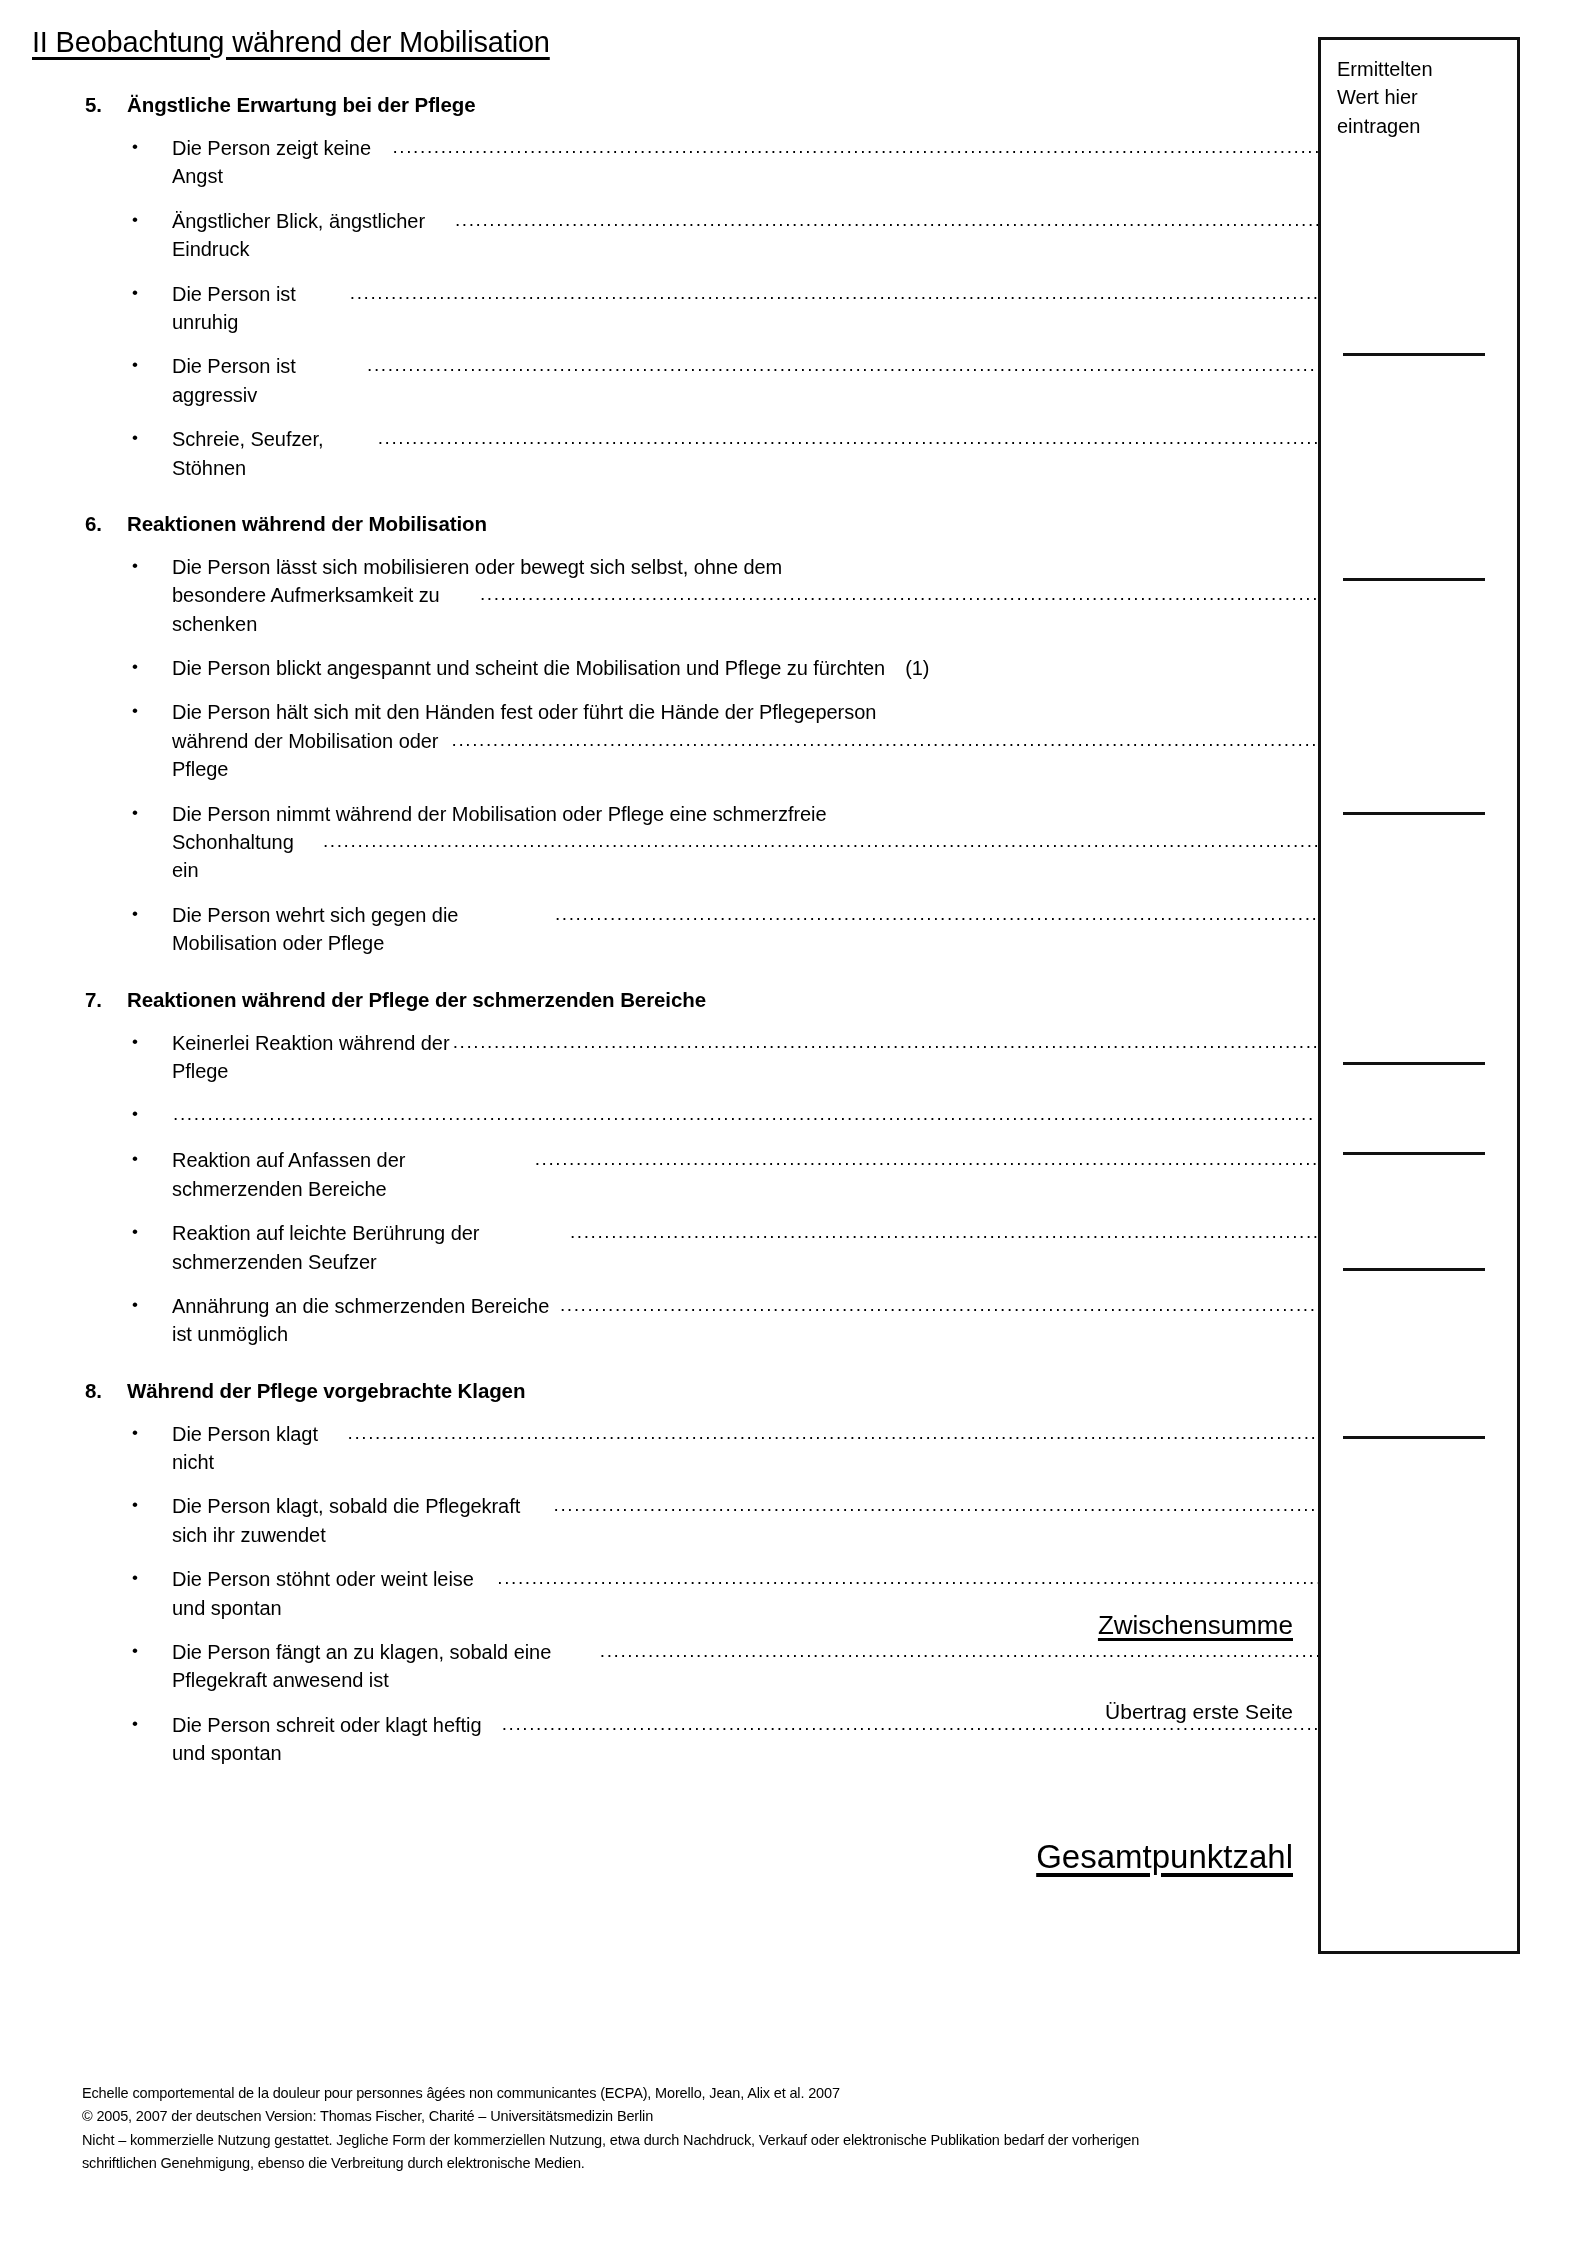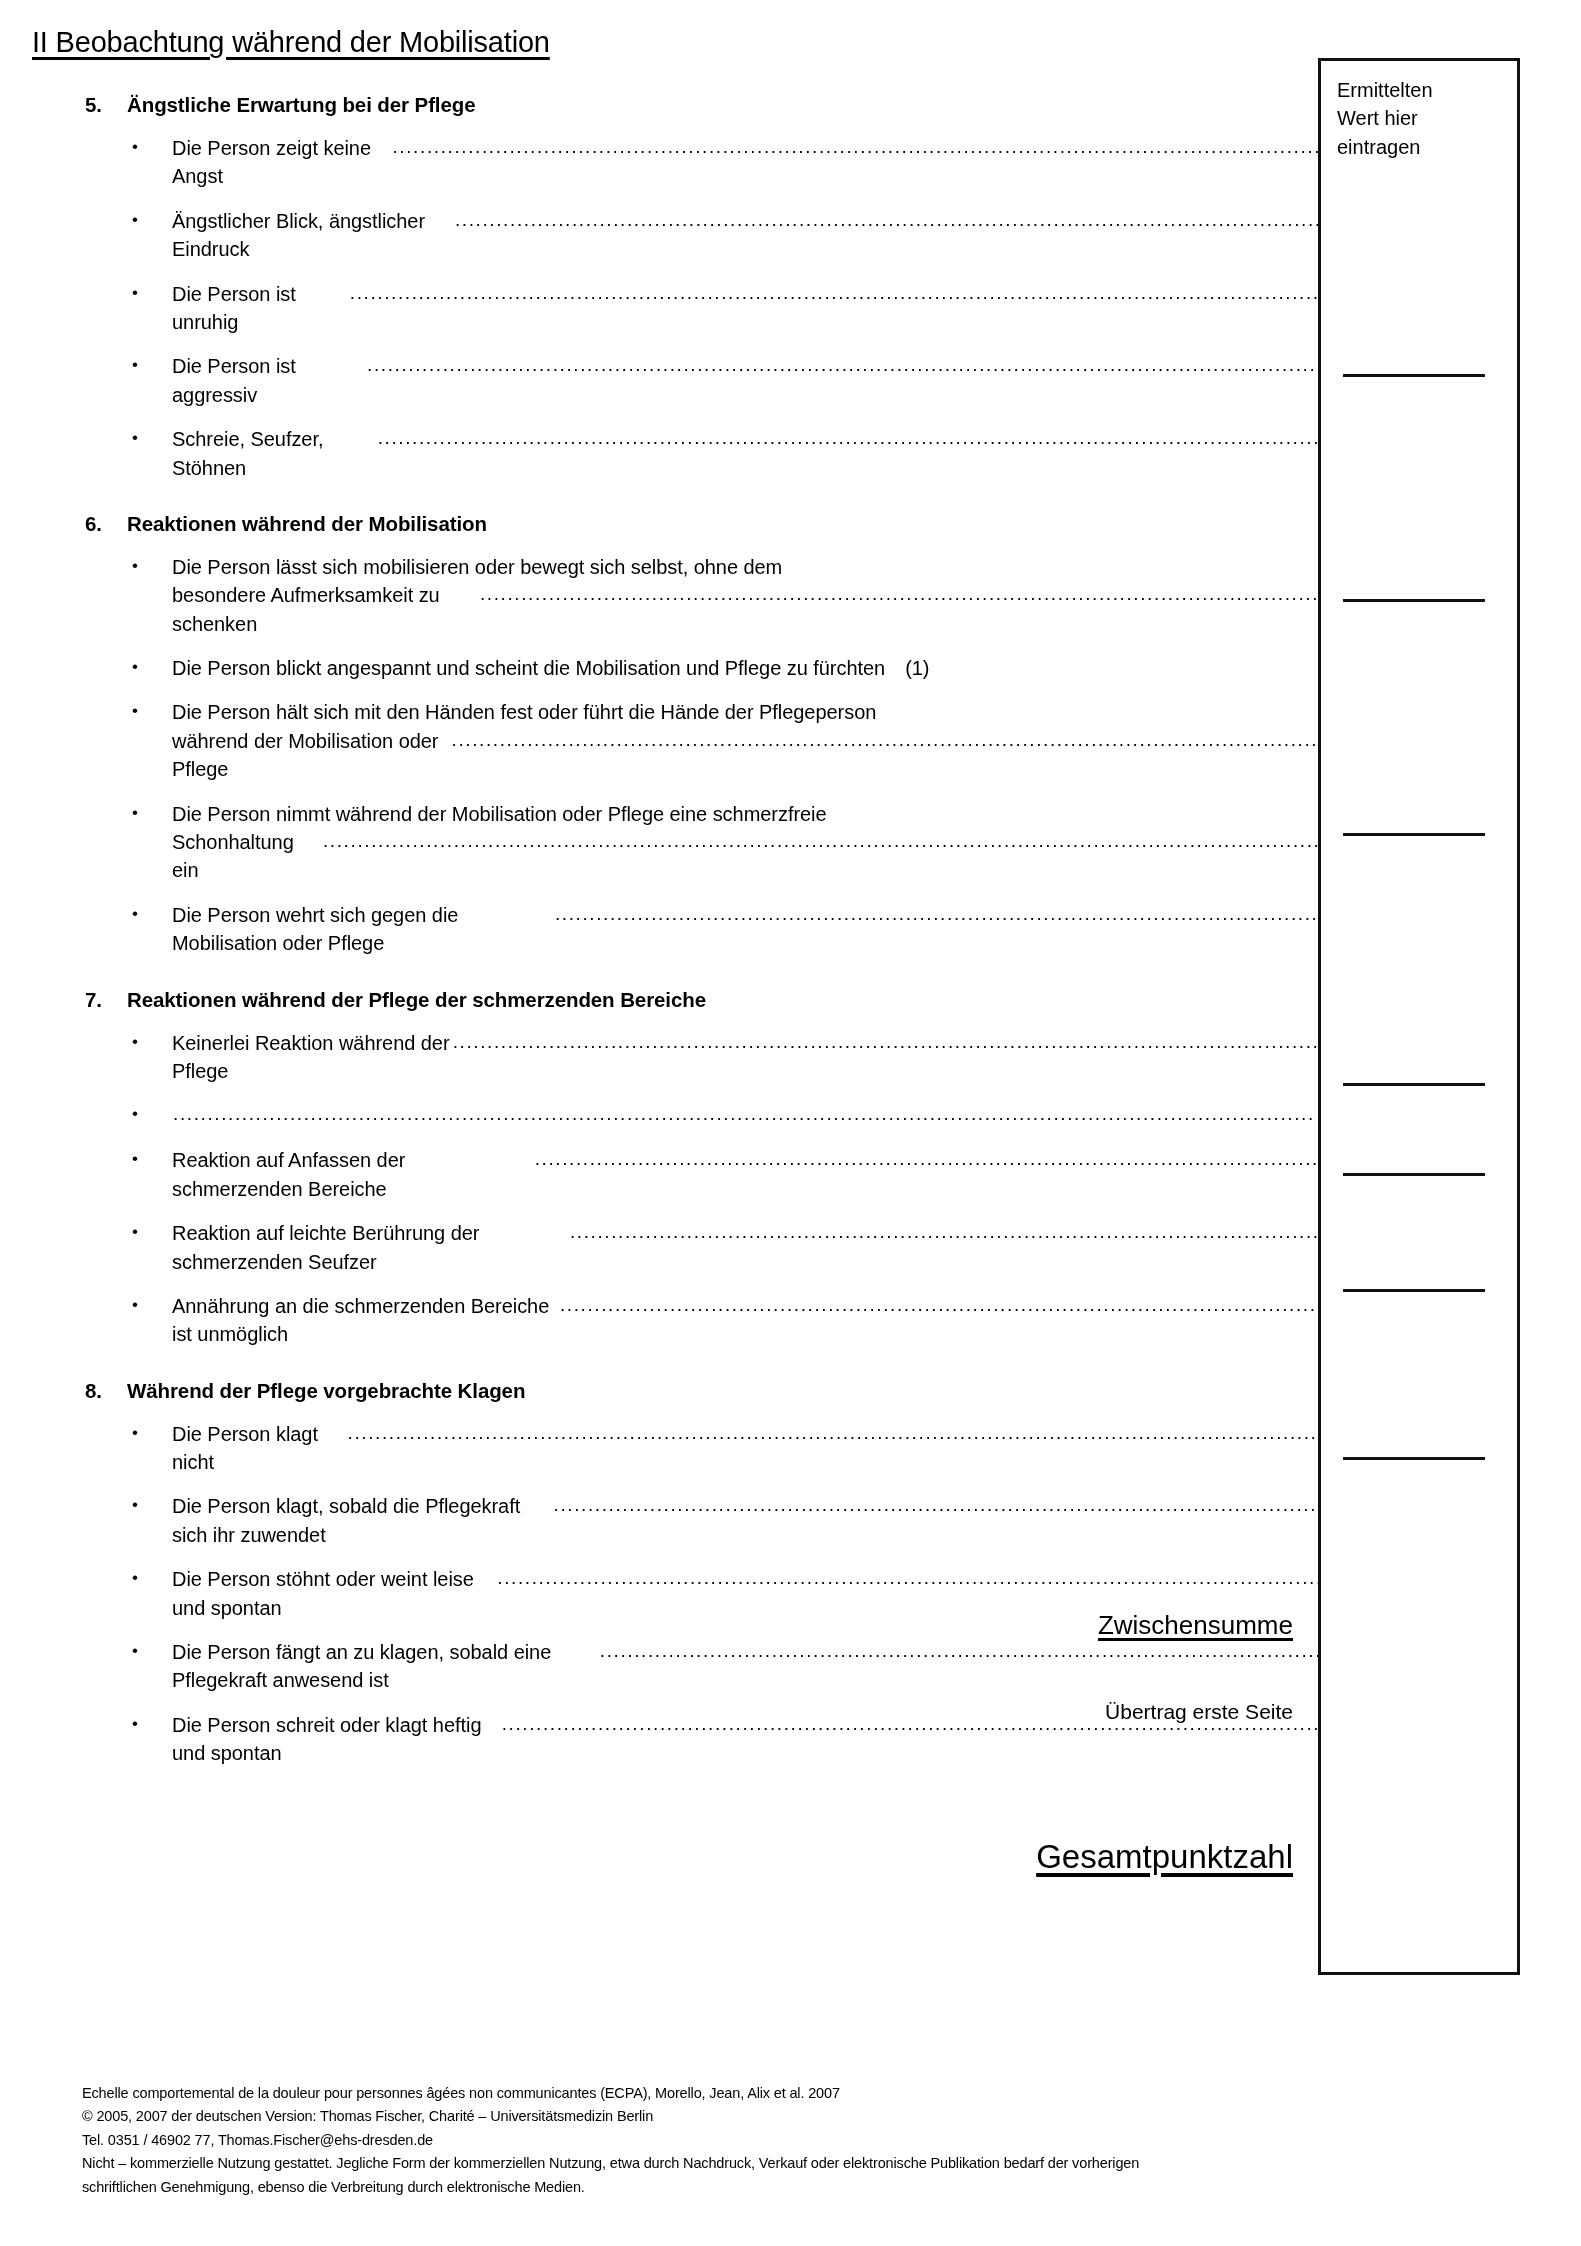--- a/index.html
+++ b/index.html
@@ -140,21 +140,21 @@
     font-size: 33px;
     text-decoration: underline;
     text-underline-offset: 5px;
     text-decoration-thickness: 4px;
   }
 
   
   .score-box {
     position: absolute;
     left: 1318px;
-    top: 58px;
+    top: 37px;
     width: 202px;
     height: 1917px;
     border: 3px solid #111111;
     background: #ffffff;
   }
   .score-box-caption {
     position: absolute;
     left: 16px;
     top: 15px;
     font-size: 20px;
@@ -443,18 +443,17 @@
         <div class="answer-line" style="top: 1022px;"></div>
         <div class="answer-line" style="top: 1112px;"></div>
         <div class="answer-line" style="top: 1228px;"></div>
         <div class="answer-line" style="top: 1396px;"></div>
       </div>
   </div>
 
   <div class="footer">
     <div>Echelle comportemental de la douleur pour personnes âgées non communicantes (ECPA), Morello, Jean, Alix et al. 2007</div>
     <div>© 2005, 2007 der deutschen Version: Thomas Fischer, Charité – Universitätsmedizin Berlin</div>
-    <div>Tel. 0351 / 46902 77, Thomas.Fischer@ehs-dresden.de</div>
     <div>Nicht – kommerzielle Nutzung gestattet. Jegliche Form der kommerziellen Nutzung, etwa durch Nachdruck, Verkauf oder elektronische Publikation bedarf der vorherigen</div>
     <div>schriftlichen Genehmigung, ebenso die Verbreitung durch elektronische Medien.</div>
   </div>
 
 </div>
 
 </body></html>

